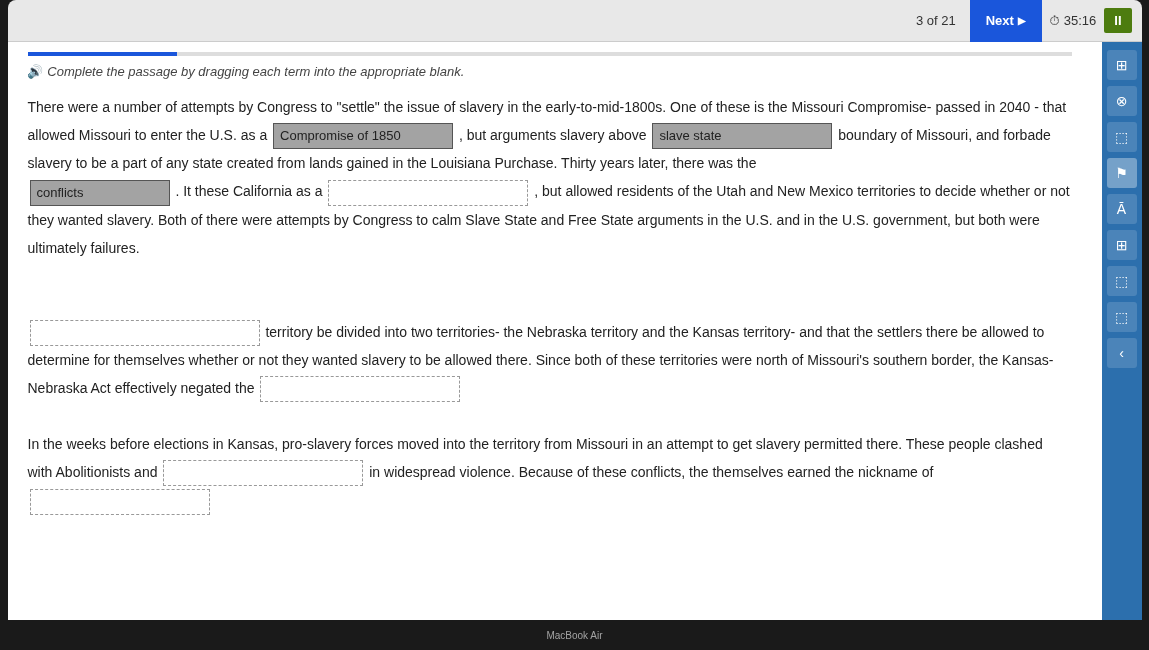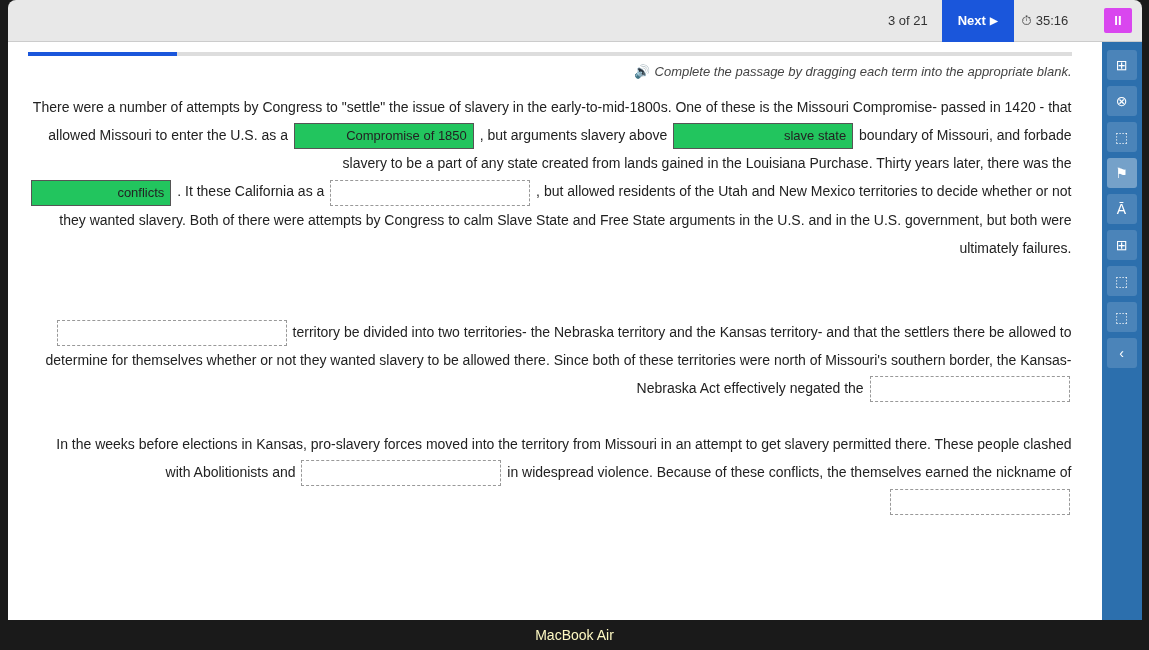--- a/index.html
+++ b/index.html
@@ -64,36 +64,34 @@
 
     .timer {
       display: flex;
       align-items: center;
       gap: 4px;
       font-size: 13px;
       color: #333;
     }
 
     .pause-btn {
-      background: #d946ef;
+      background: #4d7c0f;
       color: white;
       border: none;
       padding: 5px 10px;
       font-size: 13px;
       cursor: pointer;
       font-weight: bold;
       border-radius: 2px;
-      margin-left: 28px;
     }
 
     .main-content {
       display: flex;
       flex: 1;
       overflow: hidden;
-      text-align: right;
     }
 
     .content-area {
       flex: 1;
       background: white;
       overflow-y: auto;
       padding: 10px 30px 20px 20px;
       position: relative;
     }
 
@@ -137,21 +135,21 @@
       vertical-align: middle;
       margin: 0 2px;
       padding: 0 6px;
       line-height: 24px;
       font-size: 13px;
       background: white;
     }
 
     .blank-box.filled {
       border: 1.5px solid #555;
-      background: #22c55e;
+      background: #a3a3a3;
     }
 
     .blank-box-wide {
       min-width: 230px;
     }
 
     .blank-box-medium {
       min-width: 180px;
     }
 
@@ -190,22 +188,22 @@
       background: rgba(255,255,255,0.35);
     }
 
     .macbook-bar {
       height: 30px;
       background: #1a1a1a;
       width: 1149px;
       display: flex;
       align-items: center;
       justify-content: center;
-      color: #fef9c3;
-      font-size: 14px;
+      color: #a3a3a3;
+      font-size: 10px;
     }
   </style>
 </head>
 <body>
 
 <div class="screen-frame">
   <div class="top-bar">
     <span class="progress-text">3 of 21</span>
     <button class="next-btn">Next</button>
     <div class="timer">
@@ -217,21 +215,21 @@
 
   <div class="main-content">
     <div class="content-area">
       <div class="progress-bar-container">
         <div class="progress-bar-fill"></div>
       </div>
 
       <div class="instruction">Complete the passage by dragging each term into the appropriate blank.</div>
 
       <div class="passage">
-        <span>There were a number of attempts by Congress to "settle" the issue of slavery in the early-to-mid-1800s. One of these is the Missouri Compromise- passed in 1420 - that allowed Missouri to enter the U.S. as a</span>
+        <span>There were a number of attempts by Congress to "settle" the issue of slavery in the early-to-mid-1800s. One of these is the Missouri Compromise- passed in 2040 - that allowed Missouri to enter the U.S. as a</span>
         <span class="blank-box filled blank-box-medium">Compromise of 1850</span>
         <span>, but arguments slavery above</span>
         <span class="blank-box filled blank-box-medium">slave state</span>
         <span>boundary of Missouri, and forbade slavery to be a part of any state created from lands gained in the Louisiana Purchase. Thirty years later, there was the</span>
         <br>
         <span class="blank-box filled blank-box-small">conflicts</span>
         <span>. It these California as a</span>
         <span class="blank-box blank-box-large"></span>
         <span>, but allowed residents of the Utah and New Mexico territories to decide whether or not they wanted slavery. Both of there were attempts by Congress to calm Slave State and Free State arguments in the U.S. and in the U.S. government, but both were ultimately failures.</span>
 

